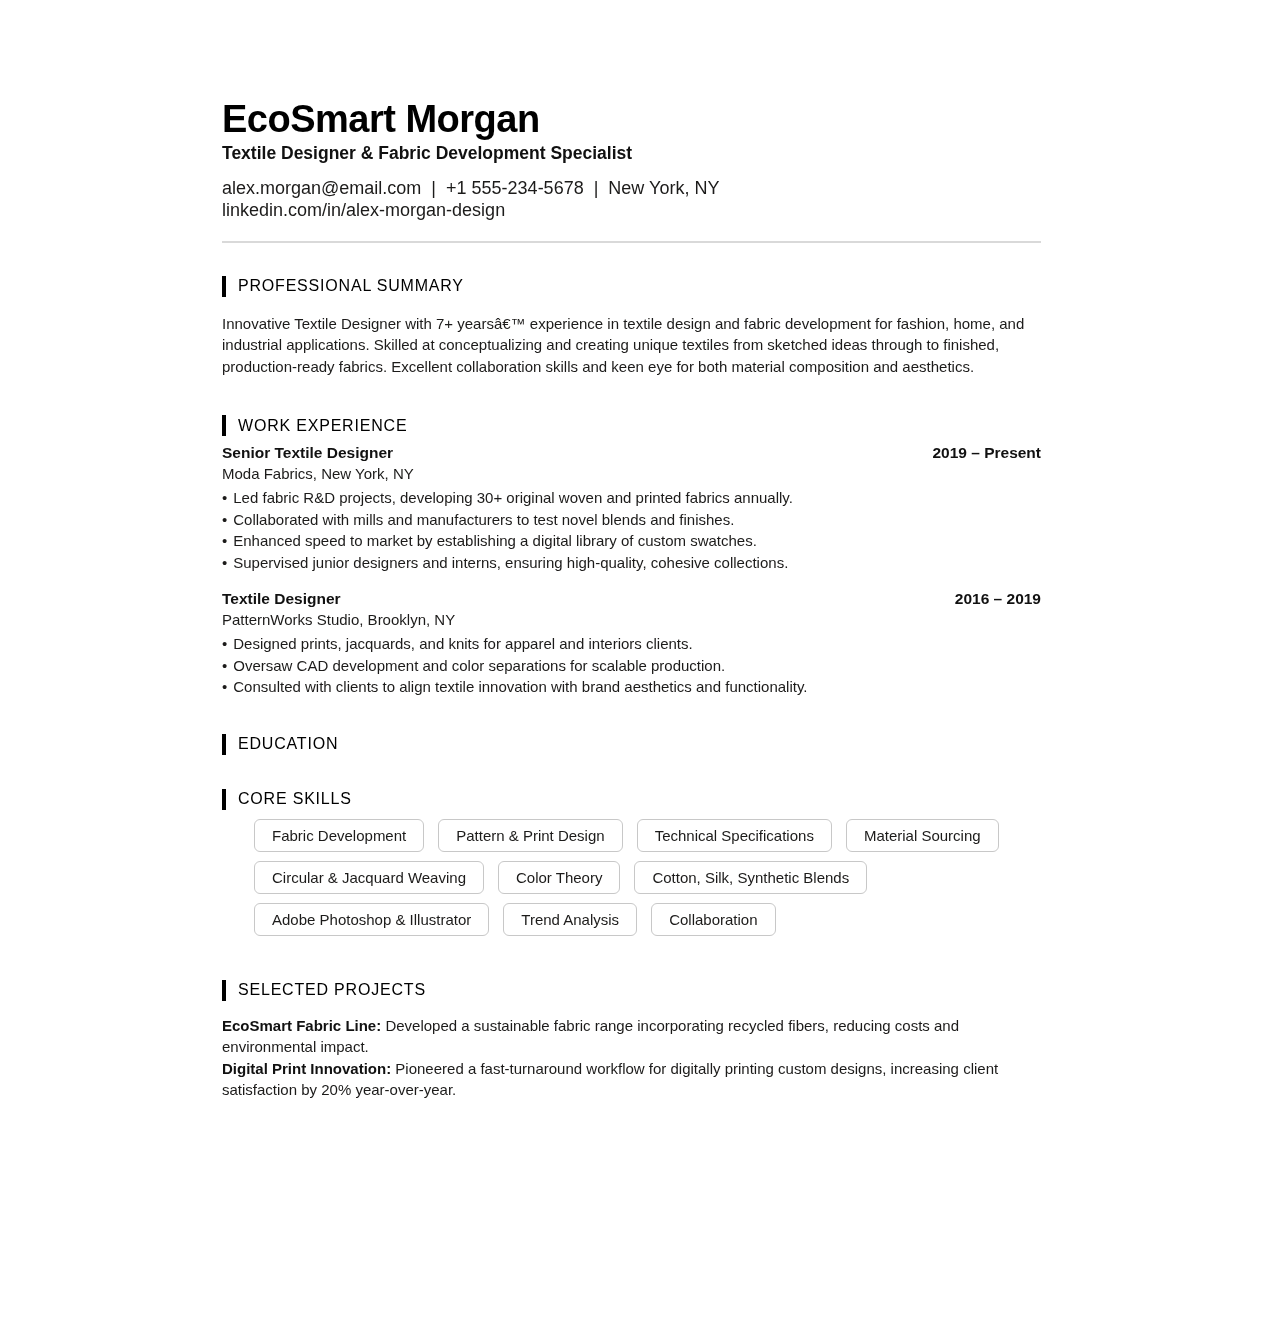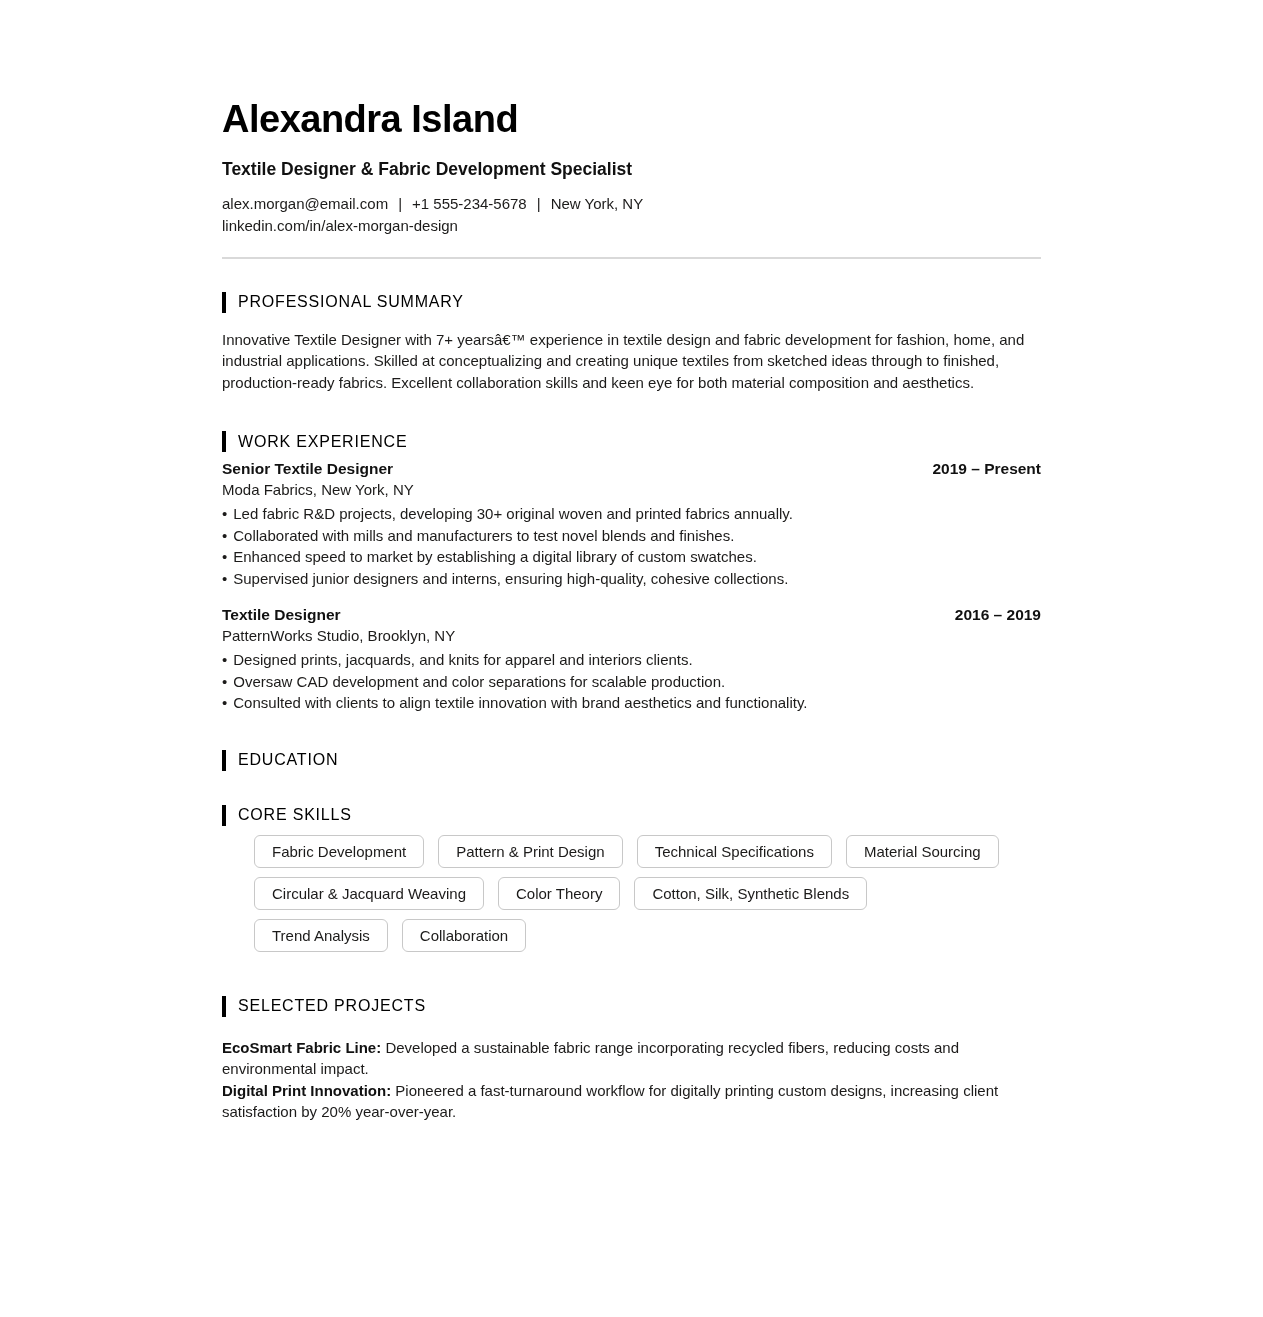--- a/index.html
+++ b/index.html
@@ -24,25 +24,24 @@
     font-weight: 700;
     color: #000000;
     line-height: 1.2;
     letter-spacing: -0.5px;
     margin: 0;
   }
   .role {
     font-size: 17.5px;
     font-weight: 700;
     color: #111111;
-    margin-top: 16px;
   }
   .contact-block {
     margin-top: 13px;
-    font-size: 15px;
+    font-size: 18px;
     line-height: 22px;
     color: #1c1b1a;
   }
   .sep { margin: 0 10px; }
   .divider {
     margin-top: 20px;
     border: 0;
     border-top: 2px solid #d9d9d9;
   }
 
@@ -111,29 +110,29 @@
     background: #ffffff;
     white-space: nowrap;
   }
 
   
   .project {
     font-size: 15px;
     line-height: 21.5px;
     margin: 0;
   }
-  .project.first { margin-top: 20px; }
+  .project.first { margin-top: 14px; }
   .project strong { font-weight: 700; color: #111111; }
 </style>
 </head>
 <body>
 
 <div class="content">
 
-  <h1 class="name">Alexandra Island</h1>
+  <h1 class="name">EcoSmart Morgan</h1>
   <div class="role">Textile Designer &amp; Fabric Development Specialist</div>
   <div class="contact-block">
     <div>
       <span>alex.morgan@email.com</span><span class="sep">|</span><span>+1 555-234-5678</span><span class="sep">|</span><span>New York, NY</span>
     </div>
     <div>linkedin.com/in/alex-morgan-design</div>
   </div>
   <hr class="divider">
 
   <div class="section summary">
@@ -195,20 +194,21 @@
       <span class="chip">Pattern &amp; Print Design</span>
       <span class="chip">Technical Specifications</span>
       <span class="chip">Material Sourcing</span>
     </div>
     <div class="chips-row">
       <span class="chip">Circular &amp; Jacquard Weaving</span>
       <span class="chip">Color Theory</span>
       <span class="chip">Cotton, Silk, Synthetic Blends</span>
     </div>
     <div class="chips-row">
+      <span class="chip">Adobe Photoshop &amp; Illustrator</span>
       <span class="chip">Trend Analysis</span>
       <span class="chip">Collaboration</span>
     </div>
   </div>
 
   <div class="section projects">
     <div class="sec-heading">
       <span class="bar"></span>
       <span class="sec-title">SELECTED PROJECTS</span>
     </div>

